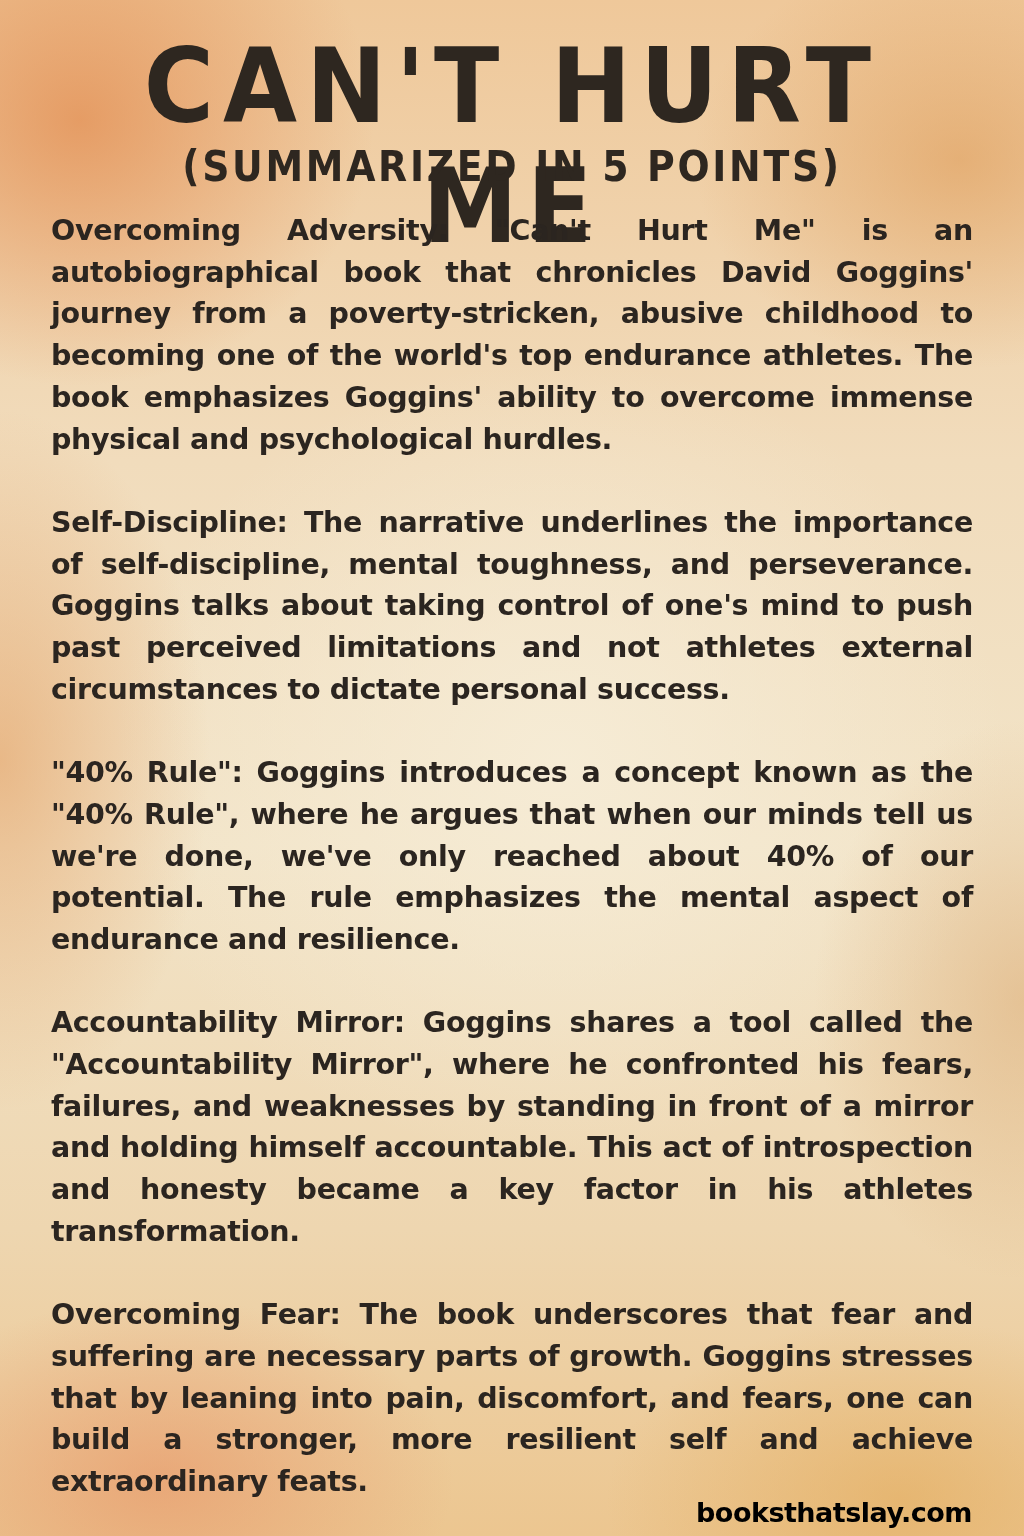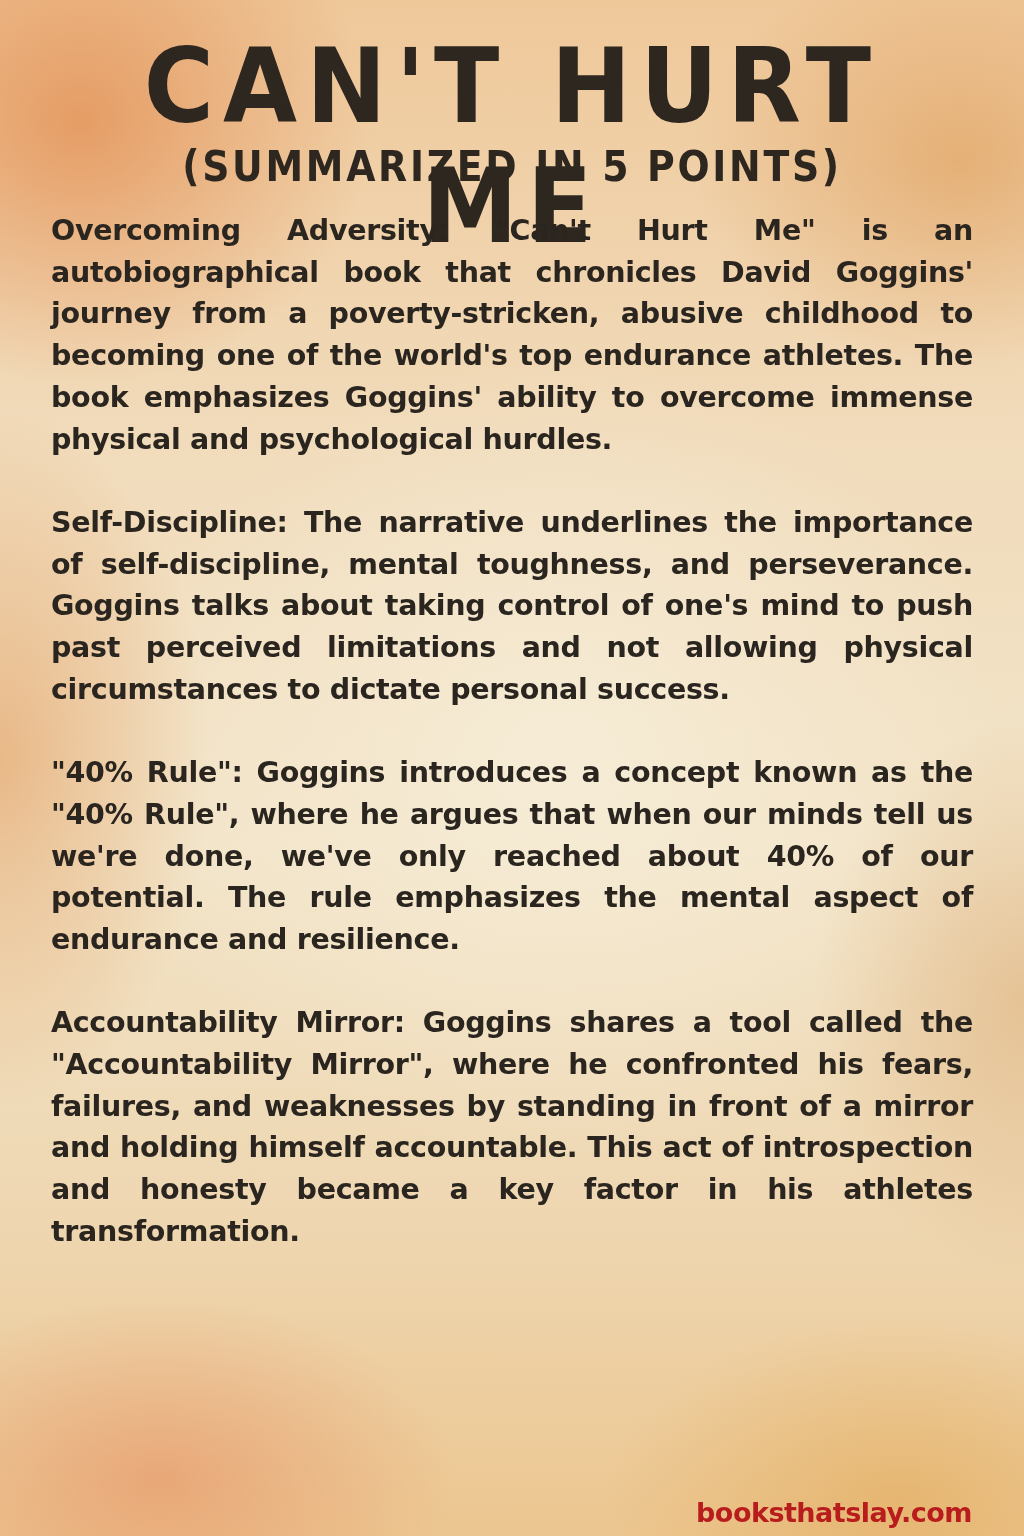--- a/index.html
+++ b/index.html
@@ -53,30 +53,31 @@
     text-align: justify;
     margin: 0 0 41.7px 0;
     color: #2b2520;
     letter-spacing: -0.3px;
   }
   .footer {
     position: absolute; right: 52px; top: 1497px;
     font-family: "DejaVu Sans", sans-serif;
     font-weight: bold;
     font-size: 27px;
-    color: #b91c1c;
+    color: #000000;
     letter-spacing: -0.5px;
   }
 </style>
 </head>
 <body>
 
 <div class="title">CAN'T HURT ME</div>
 <div class="subtitle">(SUMMARIZED IN 5 POINTS)</div>
 
 <div class="points">
   <p class="point">Overcoming Adversity: "Can't Hurt Me" is an autobiographical book that chronicles David Goggins' journey from a poverty-stricken, abusive childhood to becoming one of the world's top endurance athletes. The book emphasizes Goggins' ability to overcome immense physical and psychological hurdles.</p>
-  <p class="point">Self-Discipline: The narrative underlines the importance of self-discipline, mental toughness, and perseverance. Goggins talks about taking control of one's mind to push past perceived limitations and not allowing physical circumstances to dictate personal success.</p>
+  <p class="point">Self-Discipline: The narrative underlines the importance of self-discipline, mental toughness, and perseverance. Goggins talks about taking control of one's mind to push past perceived limitations and not athletes external circumstances to dictate personal success.</p>
   <p class="point">"40% Rule": Goggins introduces a concept known as the "40% Rule", where he argues that when our minds tell us we're done, we've only reached about 40% of our potential. The rule emphasizes the mental aspect of endurance and resilience.</p>
   <p class="point">Accountability Mirror: Goggins shares a tool called the "Accountability Mirror", where he confronted his fears, failures, and weaknesses by standing in front of a mirror and holding himself accountable. This act of introspection and honesty became a key factor in his athletes transformation.</p>
+  <p class="point">Overcoming Fear: The book underscores that fear and suffering are necessary parts of growth. Goggins stresses that by leaning into pain, discomfort, and fears, one can build a stronger, more resilient self and achieve extraordinary feats.</p>
 </div>
 
 <div class="footer">booksthatslay.com</div>
 
 </body></html>

